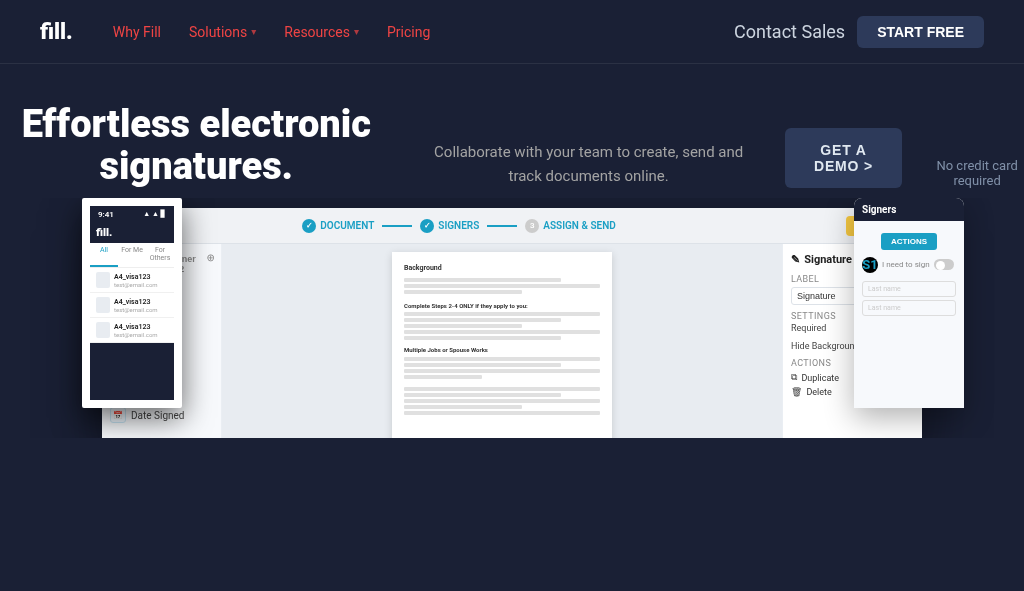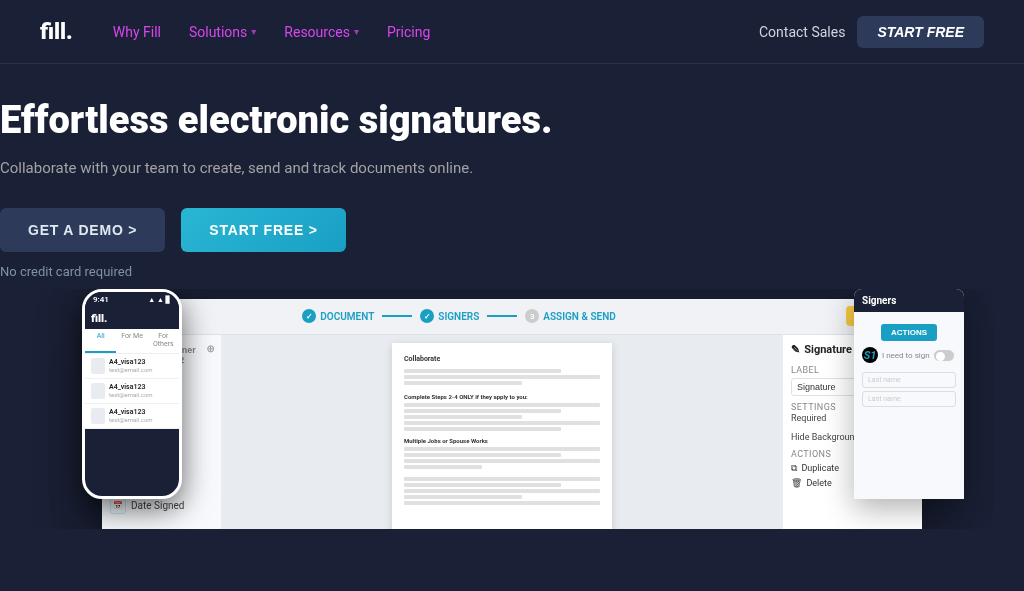--- a/index.html
+++ b/index.html
@@ -22,73 +22,73 @@
       background: #1a2035;
       border-bottom: 1px solid rgba(255,255,255,0.08);
     }
     .nav-left-links {
       display: flex;
       align-items: center;
       gap: 28px;
       margin-left: 40px;
     }
     .nav-link {
-      color: #d946ef;
+      color: #ef4444;
       font-size: 14px;
       text-decoration: none;
       cursor: pointer;
       display: flex;
       align-items: center;
       gap: 4px;
       text-align: right;
     }
     .nav-link .chevron {
       font-size: 10px;
       opacity: 0.7;
     }
     .nav-right {
       display: flex;
       align-items: center;
       gap: 12px;
     }
     .nav-contact {
       color: #cdd5e0;
-      font-size: 14px;
+      font-size: 18px;
       cursor: pointer;
     }
     .btn-start-free-nav {
       background: #2d3a5a;
       color: #fff;
       border: none;
       padding: 8px 20px;
       border-radius: 6px;
       font-size: 14px;
       font-weight: 600;
       cursor: pointer;
-      font-style: italic;
     }
     .btn-login-nav {
       background: transparent;
       color: #fff;
       border: 1.5px solid #4a5a7a;
       padding: 7px 20px;
       border-radius: 6px;
       font-size: 14px;
       font-weight: 600;
       cursor: pointer;
     }
 
     
     .hero {
       display: flex;
-      flex-direction: column;
-      align-items: flex-start;
+      flex-direction: row;
+      align-items: flex-end;
       padding-top: 36px;
       text-align: center;
       position: relative;
+      gap: 28px;
     }
     .hero-title {
       font-size: 38px;
       font-weight: 900;
       color: #fff;
       line-height: 1.1;
       max-width: 700px;
     }
     .hero-subtitle {
       margin-top: 14px;
@@ -399,22 +399,22 @@
     }
 
     
     .phone-mockup {
       position: absolute;
       left: 82px;
       top: 0;
       width: 100px;
       height: 210px;
       background: #1a2035;
-      border-radius: 20px;
-      border: 3px solid #ffffff;
+      border-radius: 2px;
+      border: 8px solid #ffffff;
       box-shadow: 0 10px 30px rgba(0,0,0,0.6);
       overflow: hidden;
       z-index: 10;
     }
     .phone-status-bar {
       background: #1a2035;
       height: 16px;
       display: flex;
       align-items: center;
       justify-content: space-between;
@@ -491,24 +491,23 @@
       gap: 4px;
       margin-bottom: 8px;
     }
     .signer-avatar {
       width: 16px; height: 16px;
       border-radius: 50%;
       background: #000000;
       display: flex;
       align-items: center;
       justify-content: center;
-      font-size: 11px;
+      font-size: 13px;
       color: #1a9fc4;
       font-weight: 700;
-      font-style: italic;
     }
     .signer-info { font-size: 8px; color: #333; }
     .continue-btn {
       background: #1a9fc4;
       color: #fff;
       border: none;
       padding: 4px 10px;
       border-radius: 3px;
       font-size: 8px;
       font-weight: 700;
@@ -558,21 +557,20 @@
   </div>
 </nav>
 
 <section class="hero">
   <h1 class="hero-title">Effortless electronic signatures.</h1>
   <p class="hero-subtitle">
     <span>Collaborate with your team to create, send and track documents online.</span><br>
   </p>
   <div class="hero-buttons">
     <button class="btn-demo">GET A DEMO &gt;</button>
-    <button class="btn-start">START FREE &gt;</button>
   </div>
   <p class="no-cc">No credit card required</p>
 </section>
 
 <div class="mockup-container">
 
   <div class="phone-mockup">
     <div class="phone-status-bar">
       <span class="phone-time">9:41</span>
       <span class="phone-icons">▲ ▲ ▊</span>
@@ -667,21 +665,21 @@
         </div>
         <div class="sidebar-field-item">
           <div class="field-icon">📅</div>
           <span class="field-label">Date Signed</span>
         </div>
 
       </div>
 
       <div class="doc-area">
         <div class="doc-page">
-          <div class="doc-page-title">Collaborate</div>
+          <div class="doc-page-title">Background</div>
           <div class="doc-line medium"></div>
           <div class="doc-line"></div>
           <div class="doc-line short"></div>
           <div style="height:6px;"></div>
           <div style="font-size:6px;font-weight:700;color:#333;margin-bottom:2px;">Complete Steps 2-4 ONLY if they apply to you:</div>
           <div class="doc-line"></div>
           <div class="doc-line medium"></div>
           <div class="doc-line short"></div>
           <div class="doc-line"></div>
           <div class="doc-line medium"></div>

